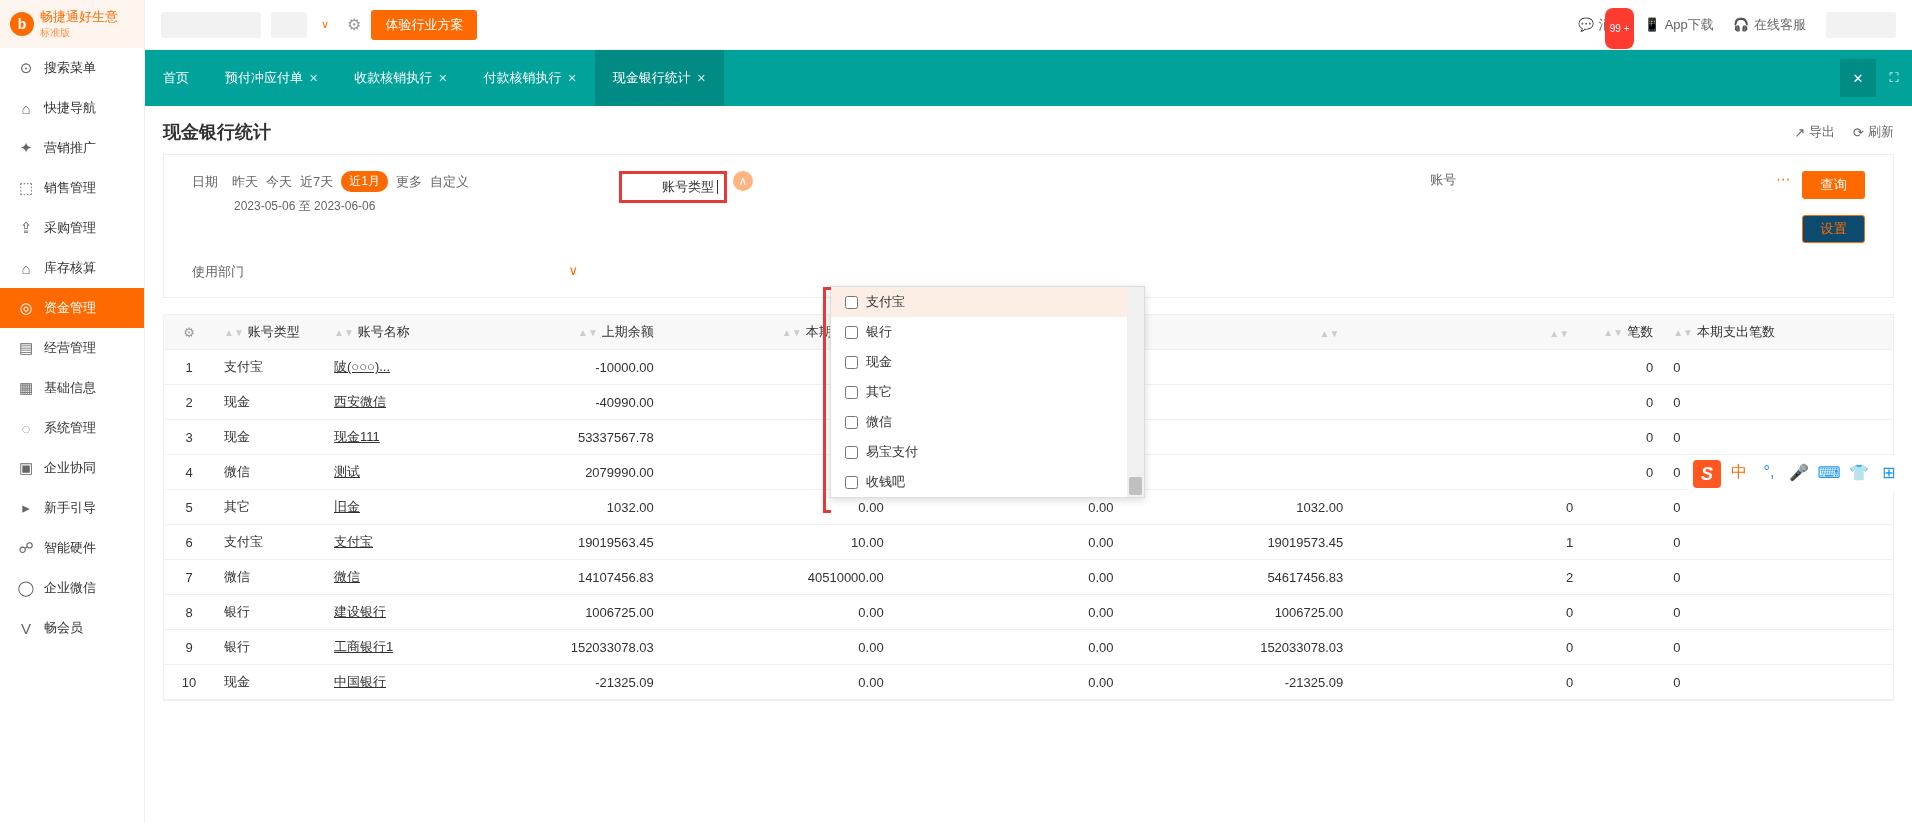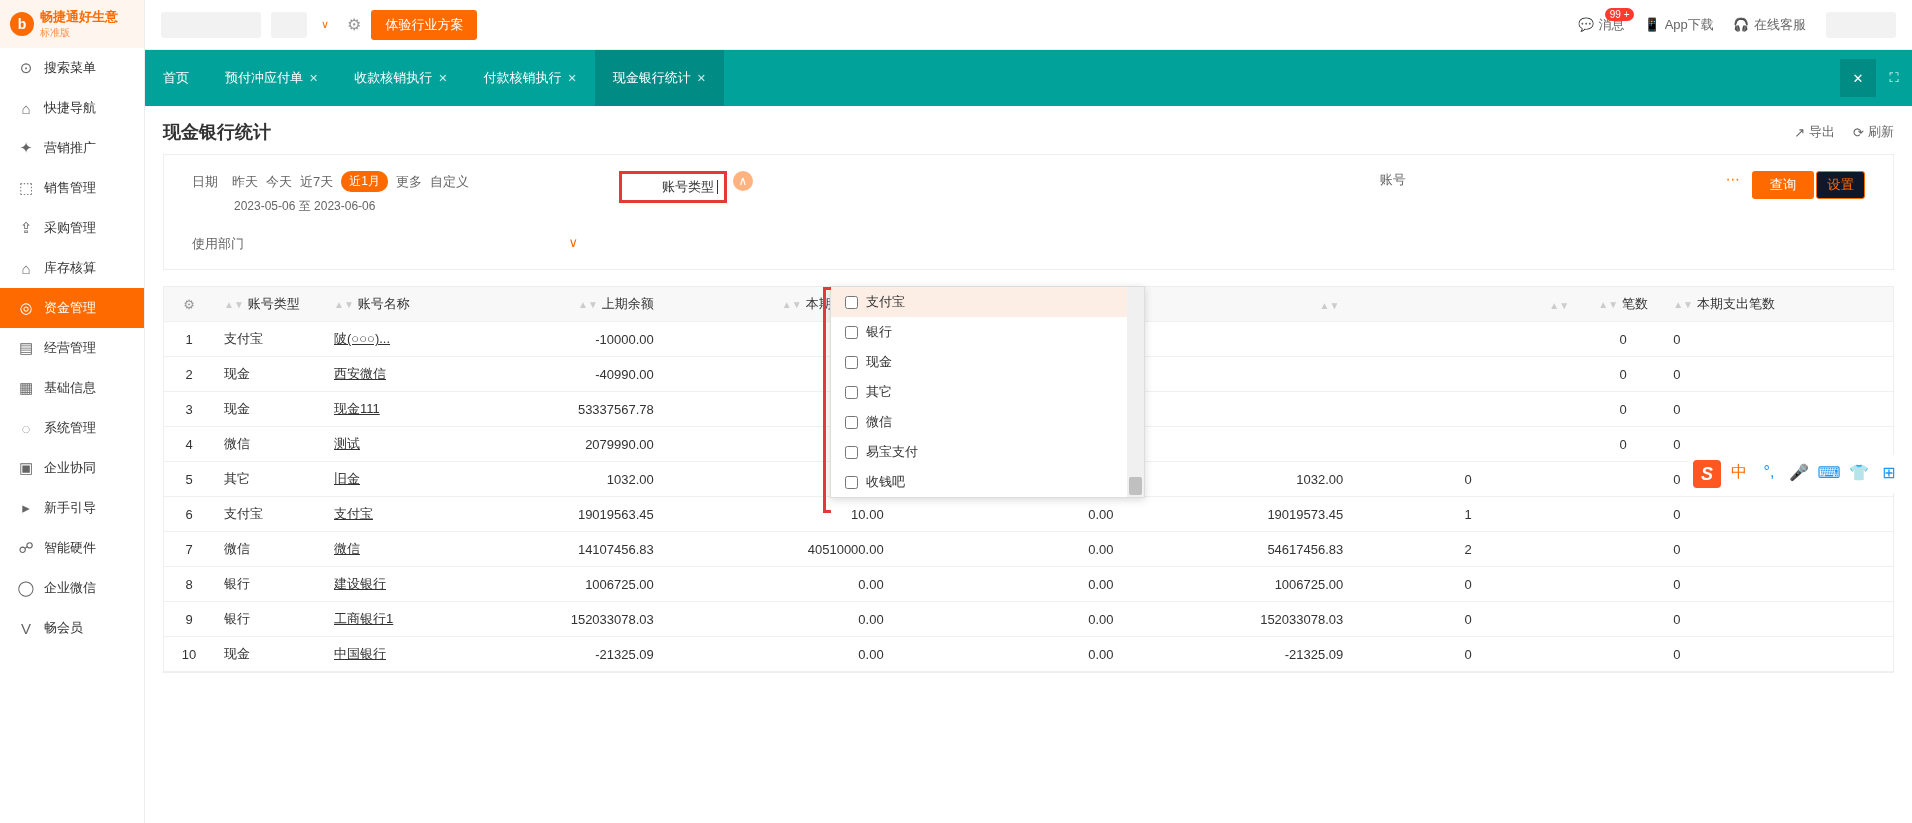--- a/index.html
+++ b/index.html
@@ -4,39 +4,39 @@
 <style>
 * { box-sizing: border-box; margin: 0; padding: 0; font-family: "Microsoft YaHei", Arial, sans-serif; }
 body { font-size: 13px; color: #333; background: #fff; }
 .app { display: flex; height: 823px; }
 
 
 .sidebar { width: 145px; background: #fff; border-right: 1px solid #eee; }
 .logo-area { padding: 8px 10px; display: flex; align-items: center; background: #fef5ee; }
 .logo-icon { width: 24px; height: 24px; background: #ff6a00; border-radius: 50%; display:flex;align-items:center;justify-content:center;color:#fff;font-weight:bold;font-size:14px; }
 .logo-text { margin-left: 6px; }
-.logo-text .main { font-size: 13px; color: #ff6a00; font-weight: bold; }
+.logo-text .main { font-size: 13px; color: #ff6a00; font-weight: normal; }
 .logo-text .sub { font-size: 10px; color: #ff914d; font-family: Liberation Serif, serif; }
 .nav-item { padding: 11px 18px; display: flex; align-items: center; cursor: pointer; color: #333; }
 .nav-item.active { background: #ff6a00; color: #fff; }
 .nav-icon { width: 16px; height: 16px; margin-right: 10px; display:inline-flex;align-items:center;justify-content:center;font-size:15px; }
 .nav-item:not(.active) .nav-icon { color: #666; }
 
 
 .main { flex: 1; display: flex; flex-direction: column; }
 .topbar { height: 50px; display: flex; align-items: center; padding: 0 16px; border-bottom: 1px solid #eee; }
 .top-left { display:flex; align-items:center; gap:10px; }
 .company-box { background:#f2f2f2; width:100px; height:26px; border-radius:3px; }
 .company-box.sm { width:36px; }
 .gear-icon { color:#999; font-size:16px; }
 .dropdown-caret { color:#ff6a00; font-size:11px; margin: 0 8px 0 4px; }
 .btn-primary { background:#ff6a00; color:#fff; padding:6px 14px; border:none; border-radius:3px; font-size:13px; cursor:pointer; }
 .top-right { margin-left:auto; display:flex; align-items:center; gap:20px; color:#666; }
 .top-right-item { display:flex; align-items:center; gap:4px; position:relative; cursor:pointer; }
-.badge { position:absolute; top:-8px; right:-10px; background:#ff3b30; color:#fff; font-size:10px; padding:1px 5px; border-radius:8px; }
+.badge { position:absolute; top:-8px; right:-10px; background:#ff3b30; color:#fff; font-size:10px; padding:15px 5px; border-radius:8px; }
 .user-box { background:#f2f2f2; width:70px; height:26px; border-radius:3px; }
 
 
 .tabs { background:#00a29a; height:56px; display:flex; align-items:center; color:#fff; }
 .tab { padding: 0 18px; height:100%; display:flex; align-items:center; gap:6px; cursor:pointer; font-size:13px; }
 .tab.active { background:#008b84; }
 .tab-close { font-size:11px; opacity:0.8; }
 .tabs-right { margin-left:auto; display:flex; }
 .tabs-right .tbtn { width:36px; height:38px; display:flex;align-items:center;justify-content:center; cursor:pointer; }
 .tabs-right .tbtn.dark { background:#008b84; }
@@ -58,22 +58,22 @@
 .date-quick .dq.active { background:#ff6a00; color:#fff; padding:2px 8px; border-radius:10px; font-size:12px; }
 .date-range { color:#666; margin-top:6px; font-size:12px; }
 .acct-type-box { border:3px solid #e53935; padding:4px 30px 4px 60px; width:108px; height:32px; display:flex; align-items:center; position:relative; }
 .acct-type-box .atl { position:absolute; right:10px; font-size:13px; color:#333; }
 .acct-type-box .cursor-line { position:absolute; right:6px; top:6px; bottom:6px; width:1px; background:#333; }
 .collapse-btn { width:20px;height:20px;border-radius:50%;background:#ffb380;display:flex;align-items:center;justify-content:center;color:#fff;font-size:12px; margin-left:6px; cursor:pointer; }
 .filter-right { margin-left:auto; display:flex; align-items:flex-start; gap:10px; }
 .acct-num-label { color:#666; }
 .dots { color:#ff6a00; letter-spacing:2px; font-size:14px; }
 .btn-search { background:#ff6a00; color:#fff; border:none; padding:5px 18px; border-radius:3px; cursor:pointer; }
-.btn-setting { border:1px solid #ff6a00; color:#ff6a00; background:#0f172a; padding:4px 10px; border-radius:3px; cursor:pointer; }
-.btn-col { display:flex; flex-direction:row; gap:2px; }
+.btn-setting { border:1px solid #ff6a00; color:#ff6a00; background:#0c4a6e; padding:4px 10px; border-radius:3px; cursor:pointer; }
+.btn-col { display:flex; flex-direction:column; gap:16px; }
 .filter-row2 { margin-top:18px; display:flex; align-items:center; }
 .dept-select { width:320px; border-bottom:1px solid transparent; display:flex; justify-content:flex-end; color:#ff6a00; }
 
 
 .popup { position:absolute; top:180px; left:685px; width:315px; background:#fff; border:1px solid #ddd; box-shadow:0 2px 8px rgba(0,0,0,0.15); z-index:10; }
 .popup-item { display:flex; align-items:center; padding:6px 14px; gap:8px; cursor:pointer; }
 .popup-item:first-child { background:#fdeee5; }
 .popup-item input { width:13px; height:13px; }
 .popup-scroll { position:absolute; right:0; top:0; bottom:0; width:17px; background:#f0f0f0; }
 .popup-scroll-thumb { position:absolute; right:2px; bottom:2px; width:13px; height:18px; background:#c0c0c0; border-radius:2px; }
@@ -82,21 +82,21 @@
 
 .table-wrap { margin-top:16px; border:1px solid #eee; }
 table { width:100%; border-collapse:collapse; table-layout:fixed; }
 th, td { padding:8px 10px; font-size:13px; border-bottom:1px solid #f0f0f0; }
 th { background:#f8f8f8; color:#333; font-weight:normal; text-align:left; }
 th .sort { color:#ccc; font-size:10px; display:inline-flex; flex-direction:column; line-height:5px; margin-right:4px; }
 .col-idx { width:60px; text-align:center; }
 .col-type { width:110px; }
 .col-name { width:110px; }
 .col-num { text-align:right; }
-.col-cnt { width:80px; text-align:center; }
+.col-cnt { width:80px; text-align:right; }
 td a { color:#333; text-decoration:underline; }
 .gear-th { text-align:center; width:50px; color:#999; }
 
 
 .float-bar { position:fixed; right:6px; bottom:330px; display:flex; gap:6px; background:#fff; padding:4px; border:1px solid #fff; }
 .float-bar .fb { width:24px;height:24px; display:flex;align-items:center;justify-content:center; color:#2196f3; font-size:16px; }
 .float-bar .fb.orange { color:#ff6a00; background:#fff; }
 .sogou { width:28px;height:28px;background:#ff5722;color:#fff;border-radius:4px;display:flex;align-items:center;justify-content:center;font-weight:bold;font-style:italic;font-size:18px; }
 </style>
 </head>

